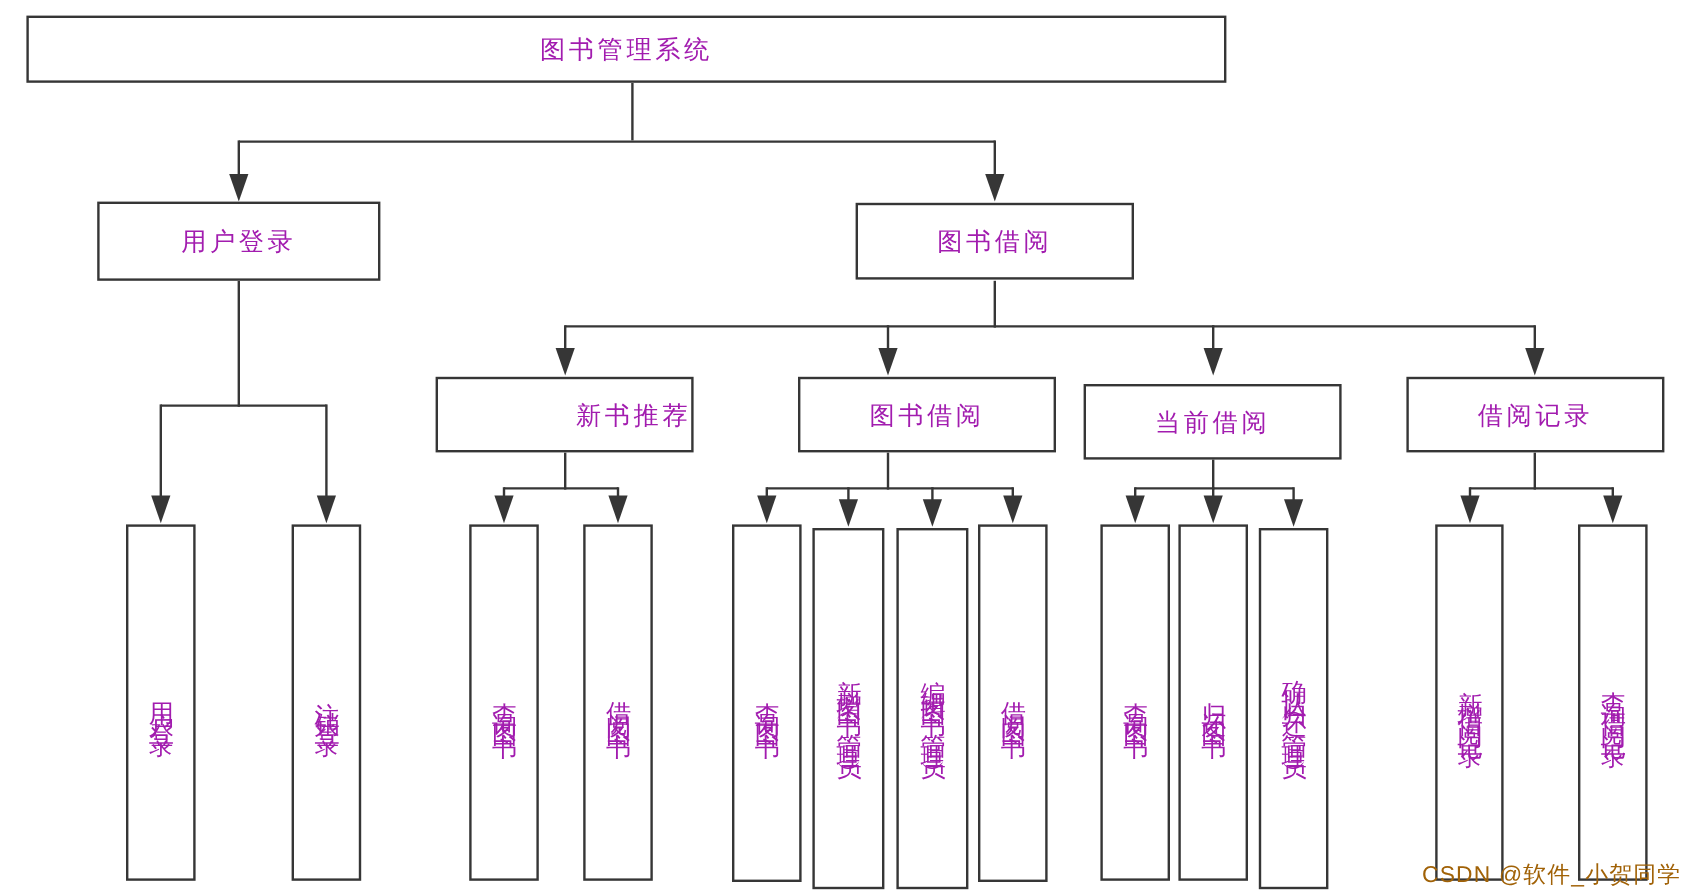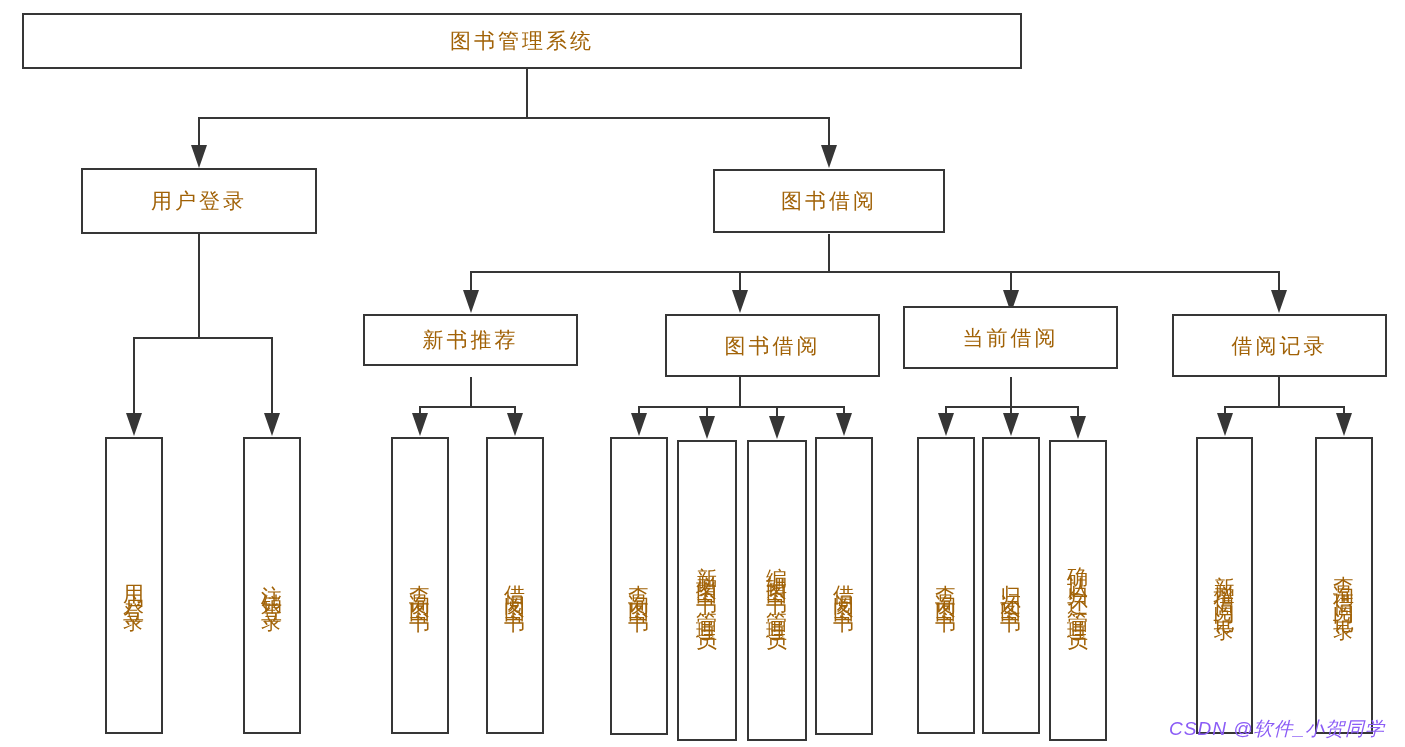--- a/index.html
+++ b/index.html
@@ -23,38 +23,37 @@
     background: #ffffff;
     border: 2px solid #363636;
     display: flex;
     align-items: center;
     justify-content: center;
   }
   .box .lbl {
     font-size: 21px;
     letter-spacing: 3px;
     white-space: nowrap;
-    color: #a16207;
+    color: #a21caf;
   }
   .box.v .lbl {
     writing-mode: vertical-rl;
     text-orientation: mixed;
     letter-spacing: 9px;
     line-height: 1;
     font-size: 21px;
   }
   .watermark {
     position: absolute;
-    right: 20px;
+    right: 4px;
     bottom: 5px;
     font-size: 19px;
     letter-spacing: 1px;
-    color: #8b5cf6;
+    color: #a16207;
     white-space: nowrap;
-    font-style: italic;
   }
 </style>
 </head>
 <body>
 
 <div class="stage">
 
   <svg class="wires" viewBox="0 0 1405 747" xmlns="http://www.w3.org/2000/svg">
     <g stroke="#363636" stroke-width="2" fill="none">
 
@@ -124,27 +123,27 @@
     <span class="lbl">图书管理系统</span>
   </div>
 
   <div class="box" style="left:81px; top:168px; width:236px; height:66px;">
     <span class="lbl">用户登录</span>
   </div>
   <div class="box" style="left:713px; top:169px; width:232px; height:64px;">
     <span class="lbl">图书借阅</span>
   </div>
 
-  <div class="box" style="left:363px; top:314px; width:215px; height:52px;">
+  <div class="box" style="left:363px; top:314px; width:215px; height:63px;justify-content:flex-end;">
     <span class="lbl">新书推荐</span>
   </div>
   <div class="box" style="left:633px; top:314px; width:215px; height:63px;margin-left:32px;">
     <span class="lbl">图书借阅</span>
   </div>
-  <div class="box" style="left:903px; top:306px; width:215px; height:63px;">
+  <div class="box" style="left:903px; top:320px; width:215px; height:63px;">
     <span class="lbl">当前借阅</span>
   </div>
   <div class="box" style="left:1172px; top:314px; width:215px; height:63px;">
     <span class="lbl">借阅记录</span>
   </div>
 
   <div class="box v" style="left:105px; top:437px; width:58px; height:297px;">
     <span class="lbl">用户登录</span>
   </div>
   <div class="box v" style="left:243px; top:437px; width:58px; height:297px;">

